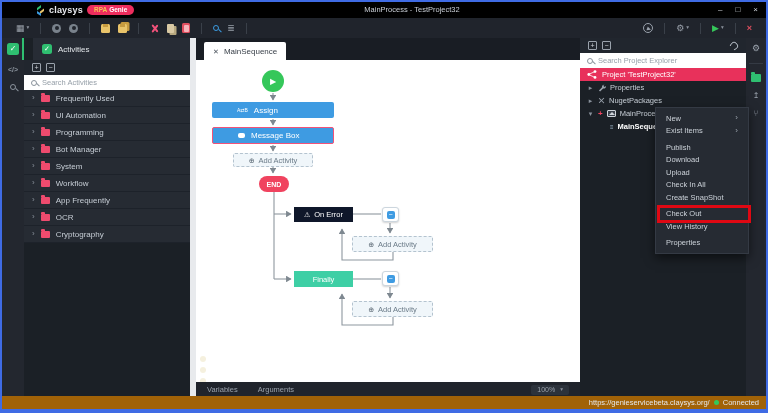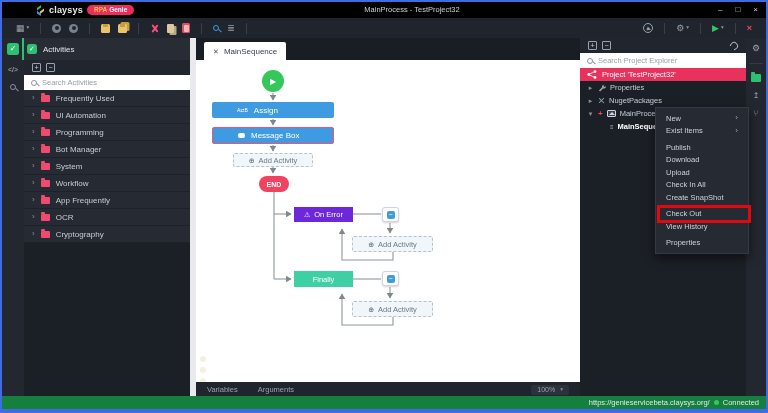--- a/index.html
+++ b/index.html
@@ -46,21 +46,21 @@
   .red{color:#e04f5f;}
 
   
   .lstrip{position:absolute;left:0;top:36px;width:22px;bottom:13px;background:#23272f;display:flex;flex-direction:column;align-items:center;padding-top:5px;gap:11px;}
   .tile{width:12px;height:12px;background:#2fbf71;border-radius:2.5px;color:#fff;font-size:8px;line-height:12px;text-align:center;}
   .strip-glyph{color:#8a929c;font-size:7px;font-weight:bold;}
   .accent{position:absolute;left:20px;top:36px;width:2px;height:22px;background:#2fbf71;z-index:3;}
 
   
   .lpanel{position:absolute;left:22px;top:36px;width:166px;bottom:13px;background:#1b2026;}
-  .phead{height:22px;background:#272c35;display:flex;align-items:center;gap:6px;padding:0 3px;}
+  .phead{height:22px;background:#272c35;display:flex;align-items:center;gap:6px;padding:0 9px;margin-left:9px;}
   .phead .tile{width:10px;height:10px;font-size:7px;line-height:10px;}
   .phead-label{color:#e2e6ea;font-size:8px;}
   .ptools{height:15px;display:flex;align-items:center;gap:5px;padding:0 8px;background:#21262e;}
   .boxbtn{width:9px;height:9px;border:1px solid #9aa2ac;border-radius:1px;color:#cfd4da;font-size:7px;line-height:7px;text-align:center;}
   .searchbox{height:15px;background:#ffffff;display:flex;align-items:center;gap:5px;padding:0 7px;color:#8a939c;}
   .searchbox input{border:0;outline:0;flex:1;font-size:7.5px;font-family:"Liberation Sans",sans-serif;color:#4a525c;background:transparent;padding:0;}
   .searchbox input::placeholder{color:#97a0a9;}
   .alist .row{height:17px;display:flex;align-items:center;gap:6px;padding:0 8px;background:#262b33;border-bottom:1px solid #1d222a;}
   .chev{color:#8a929c;font-size:8px;line-height:1;}
   .folder{width:9px;height:7px;background:#ee4b6e;border-radius:1px;position:relative;flex:0 0 auto;}
@@ -85,21 +85,21 @@
   .nblue{background:#3e9be2;border-radius:2px;color:#fff;font-size:8px;gap:6px;padding:0 25px;}
   .assign{left:16px;top:42px;width:122px;height:16px;}
   .msg{left:16px;top:67px;width:122px;height:17px;border:1.5px solid #f25278;}
   .aicon{font-size:5px;line-height:1;letter-spacing:0;}
   .bubble{width:7px;height:5.5px;background:#fff;border-radius:2px;flex:0 0 auto;}
   .ghost{background:#f0f6fa;border:1px dashed #b4c3cf;color:#6b7b88;font-size:7.5px;justify-content:center;gap:4px;border-radius:2px;}
   .add1{left:37px;top:93px;width:80px;height:14px;}
   .add2{left:156px;top:176px;width:81px;height:16px;}
   .add3{left:156px;top:241px;width:81px;height:16px;}
   .endp{left:63px;top:116px;width:30px;height:16px;background:#f0435f;border-radius:9px;color:#fff;font-size:7px;font-weight:bold;justify-content:center;}
-  .onerr{left:98px;top:147px;width:59px;height:15px;background:#6d28d9;color:#fff;font-size:7.5px;justify-content:center;gap:4px;}
+  .onerr{left:98px;top:147px;width:59px;height:15px;background:#0f172a;color:#fff;font-size:7.5px;justify-content:center;gap:4px;}
   .fin{left:98px;top:211px;width:59px;height:16px;background:#3ecfa5;color:#fff;font-size:7.5px;justify-content:center;}
   .collapse{width:17px;height:15px;background:#fff;border:1px solid #ccd6de;border-radius:3px;justify-content:center;box-shadow:0 1px 2px rgba(0,0,0,.18);}
   .c1{left:186px;top:147px;}
   .c2{left:186px;top:211px;}
   .csq{width:8px;height:8px;background:#3e9be2;border-radius:2px;color:#fff;font-size:7px;line-height:7px;text-align:center;}
   .warn{font-size:7px;line-height:1;}
   .addglyph{font-size:7px;color:#55636f;line-height:1;}
   .hintdot{position:absolute;left:4px;width:6px;height:6px;border-radius:50%;background:#f2ecd6;opacity:.8;}
 
   
@@ -130,21 +130,21 @@
 
   
   .rstrip{position:absolute;left:744px;width:20px;top:36px;bottom:13px;background:#23272f;display:flex;flex-direction:column;align-items:center;padding-top:6px;gap:10px;}
   .rsep{width:14px;height:1px;background:#343a44;}
   .gfold{width:10px;height:8px;background:#2fbf71;border-radius:1px;position:relative;}
   .gfold::before{content:"";position:absolute;top:-2px;left:0;width:4px;height:2px;background:#2fbf71;border-radius:1px 1px 0 0;}
   .gear-g{color:#9aa2ac;font-size:9px;line-height:1;}
   .up-g{color:#9aa2ac;font-size:8px;line-height:1;}
 
   
-  .statusbar{position:absolute;left:0;right:0;bottom:0;height:13px;background:#15803d;display:flex;align-items:center;justify-content:flex-end;gap:4px;padding:0 7px;font-size:7.5px;color:#e3e7ec;}
+  .statusbar{position:absolute;left:0;right:0;bottom:0;height:13px;background:#a16207;display:flex;align-items:center;justify-content:flex-end;gap:4px;padding:0 7px;font-size:7.5px;color:#e3e7ec;}
   .gdot{width:5px;height:5px;border-radius:50%;background:#35c75a;}
 </style>
 </head>
 <body>
 
 <div class="window">
 
   <div class="titlebar">
     <div class="brand">
       <svg class="logo-mark" viewBox="0 0 9 11">

